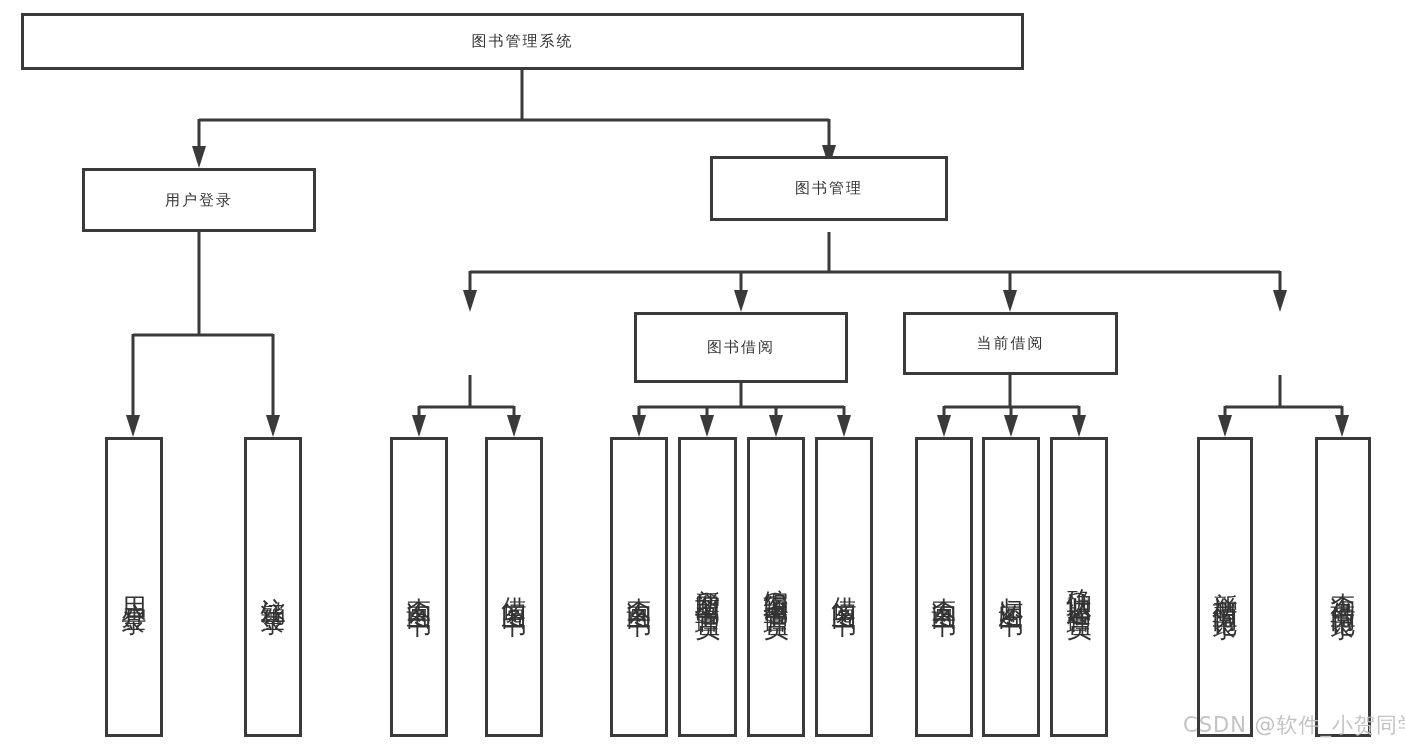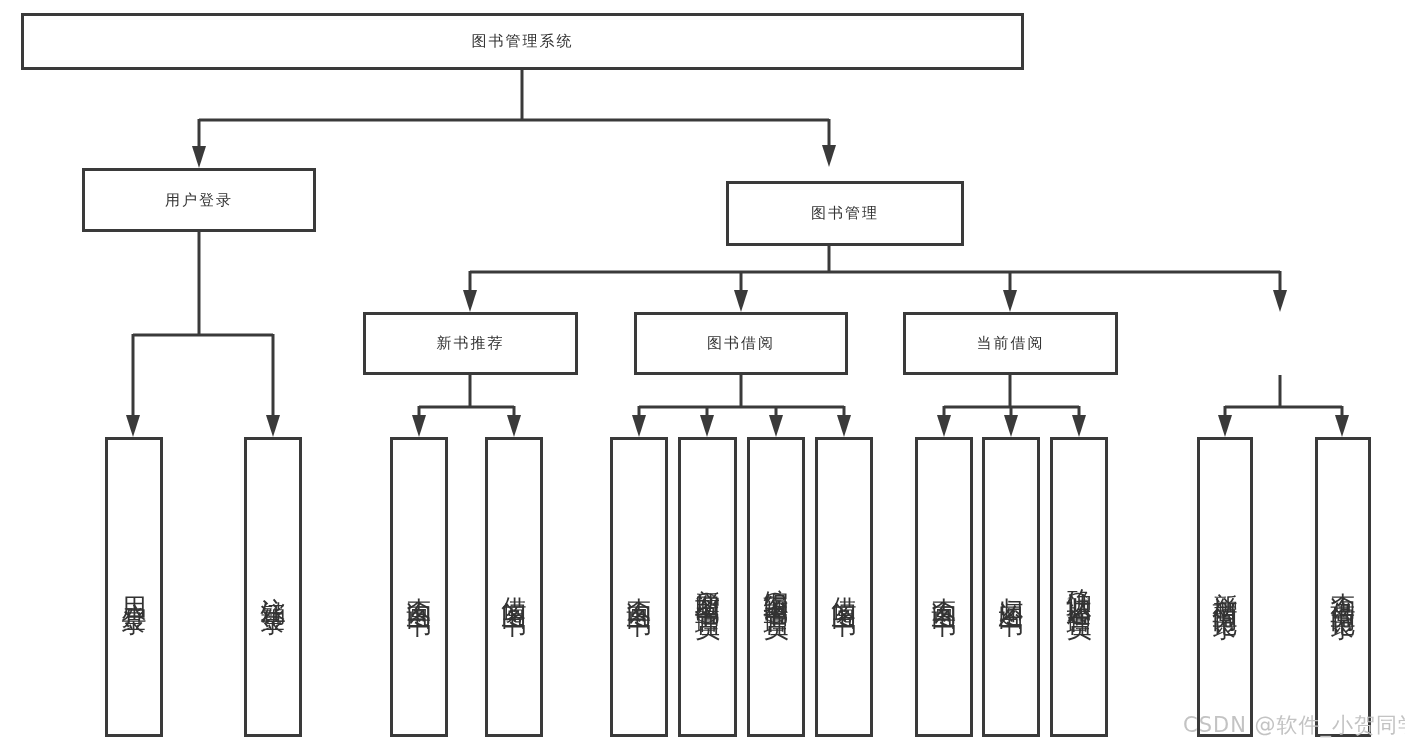--- a/index.html
+++ b/index.html
@@ -62,23 +62,23 @@
     top: 711px;
     font-size: 21px;
     letter-spacing: 1px;
     color: #c3c3c3;
     white-space: nowrap;
   }
 
   
   #root            { left: 21px;   top: 13px;  width: 1003px; height: 57px; }
   #user-login      { left: 82px;   top: 168px; width: 234px;  height: 64px; }
-  #book-mgmt       { left: 710px;  top: 181px; width: 238px;  height: 65px; margin-left: 16px; }
+  #book-mgmt       { left: 710px;  top: 156px; width: 238px;  height: 65px; }
   #new-book-rec    { left: 363px;  top: 312px; width: 215px;  height: 63px; }
-  #book-borrow     { left: 634px;  top: 312px; width: 214px;  height: 63px; }
+  #book-borrow     { left: 634px;  top: 312px; width: 214px;  height: 71px; }
   #current-borrow  { left: 903px;  top: 312px; width: 215px;  height: 63px; }
   #borrow-records  { left: 1172px; top: 312px; width: 215px;  height: 63px; }
 
   #leaf-1  { left: 105px;  }
   #leaf-2  { left: 244px;  }
   #leaf-3  { left: 390px;  }
   #leaf-4  { left: 485px;  }
   #leaf-5  { left: 610px;  }
   #leaf-6  { left: 678px;  width: 59px; }
   #leaf-7  { left: 747px;  }
@@ -165,21 +165,20 @@
       <polygon points="1218,415 1232,415 1225,437"></polygon>
       <polygon points="1335,415 1349,415 1342,437"></polygon>
     </g>
   </svg>
 
   <div class="hbox" id="root">图书管理系统</div>
 
   <div class="hbox" id="user-login">用户登录</div>
   <div class="hbox" id="book-mgmt">图书管理</div>
 
-  <div class="hbox" id="new-book-rec">新书推荐</div>
   <div class="hbox" id="book-borrow">图书借阅</div>
   <div class="hbox" id="current-borrow">当前借阅</div>
 
   <div class="vbox" id="leaf-1">用户登录</div>
   <div class="vbox" id="leaf-2">注销登录</div>
 
   <div class="vbox" id="leaf-3">查询图书</div>
   <div class="vbox" id="leaf-4">借阅图书</div>
 
   <div class="vbox" id="leaf-5">查询图书</div>

